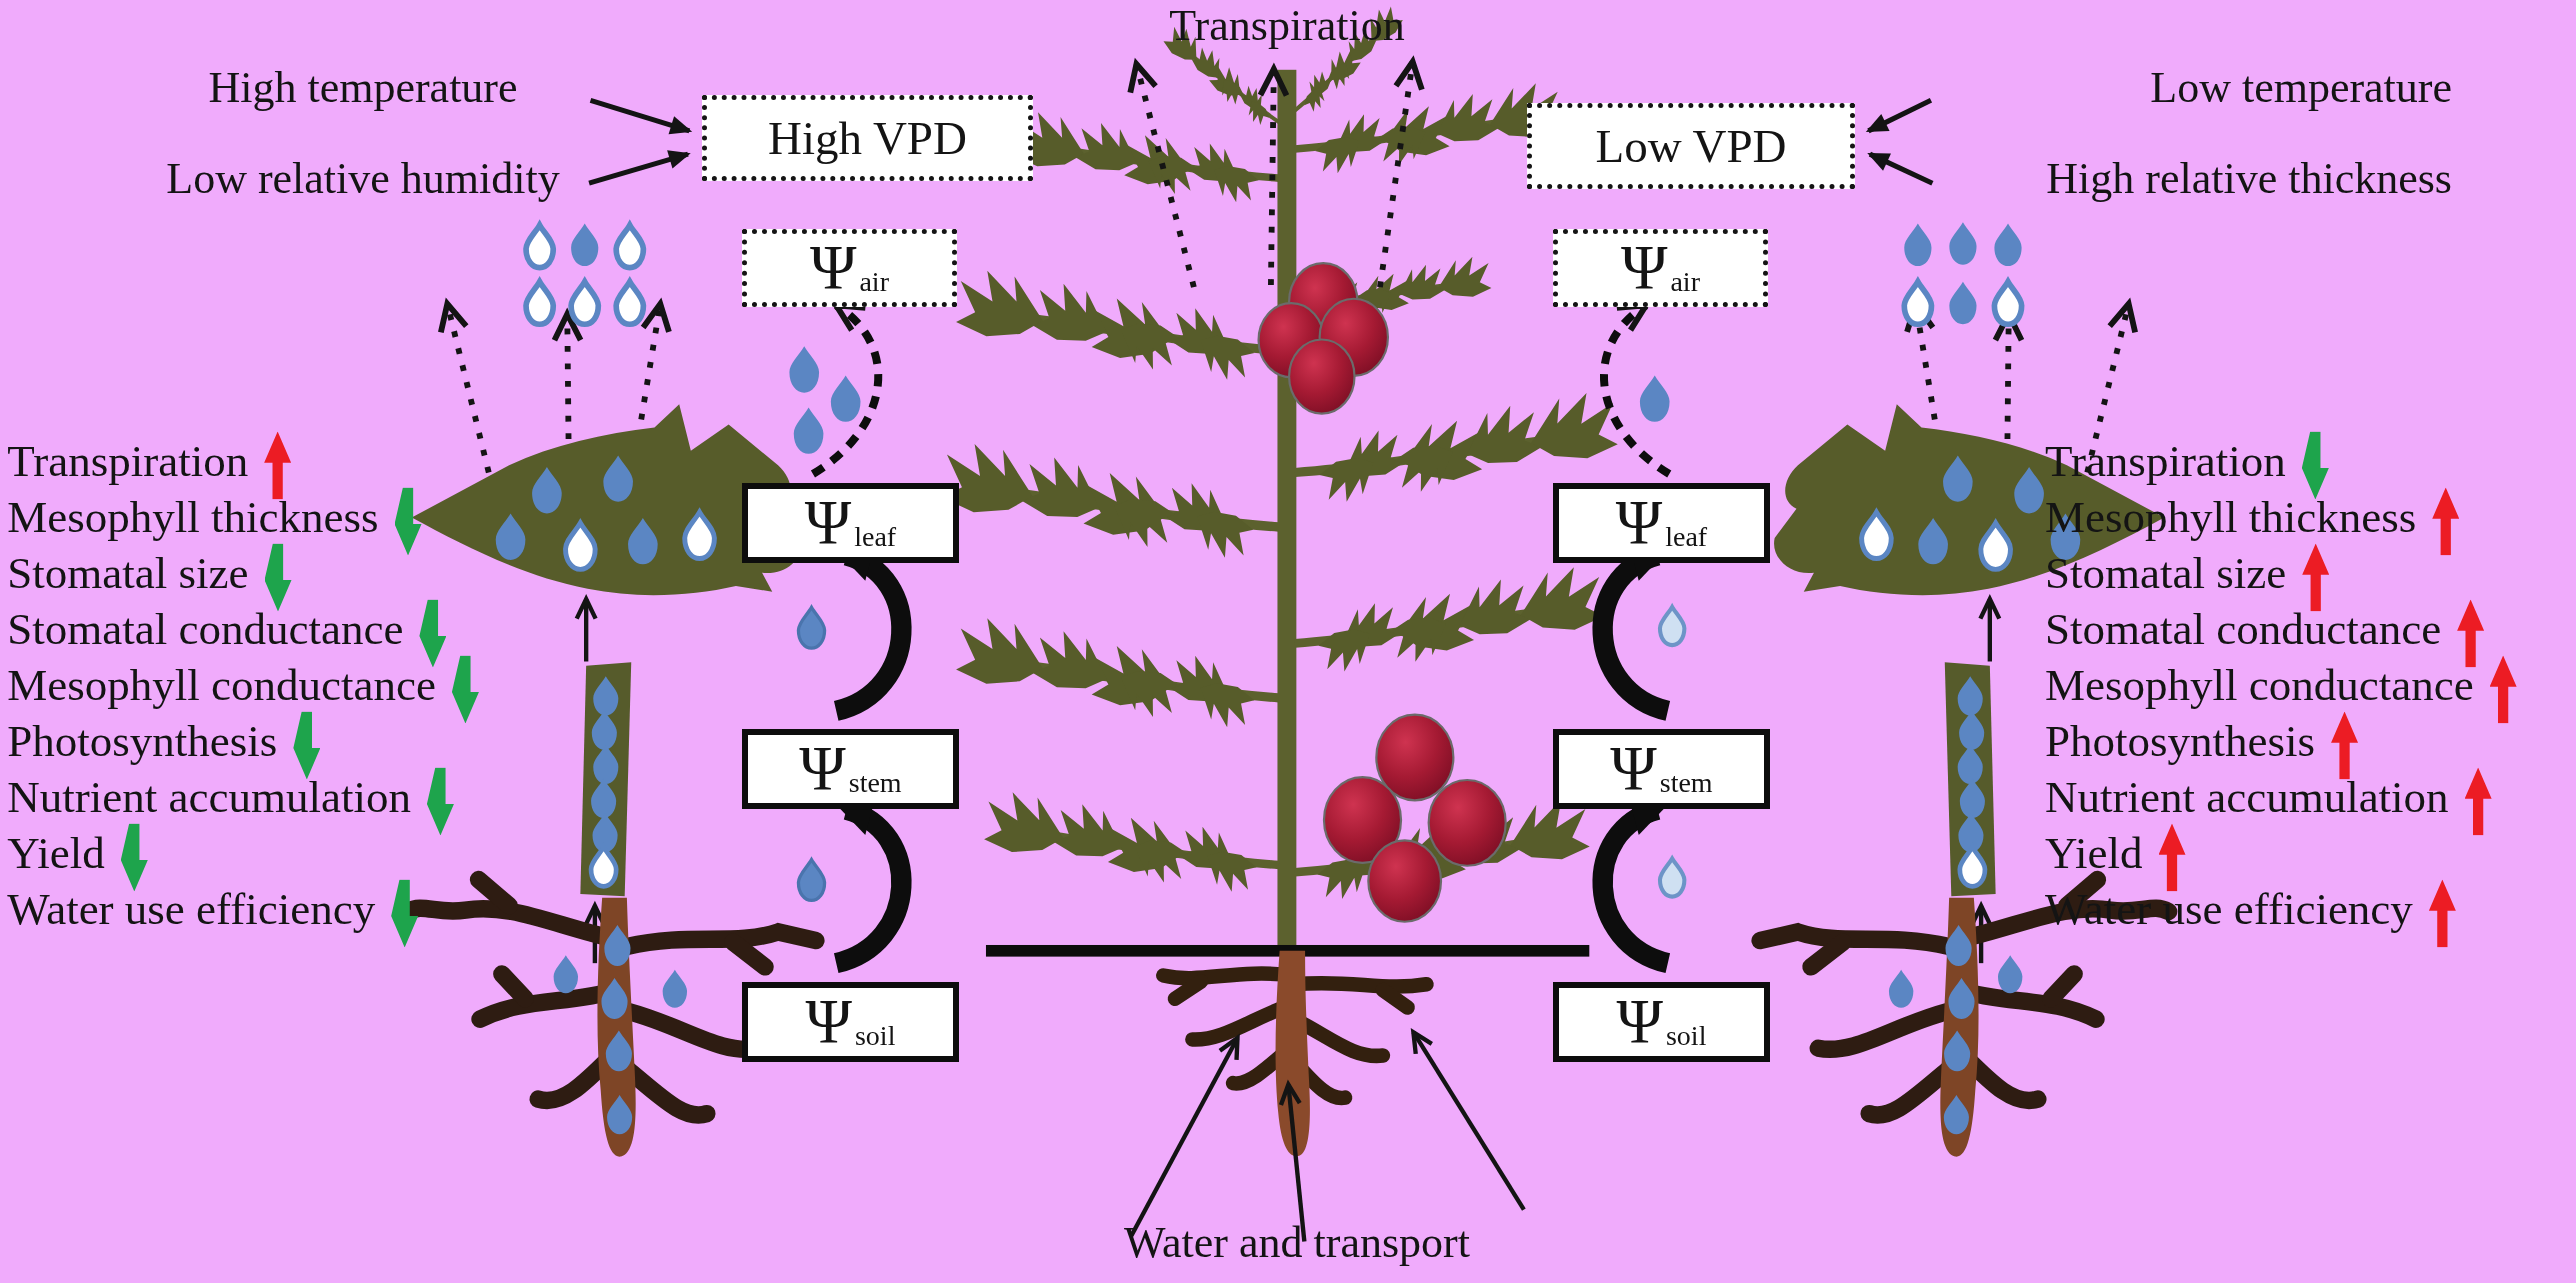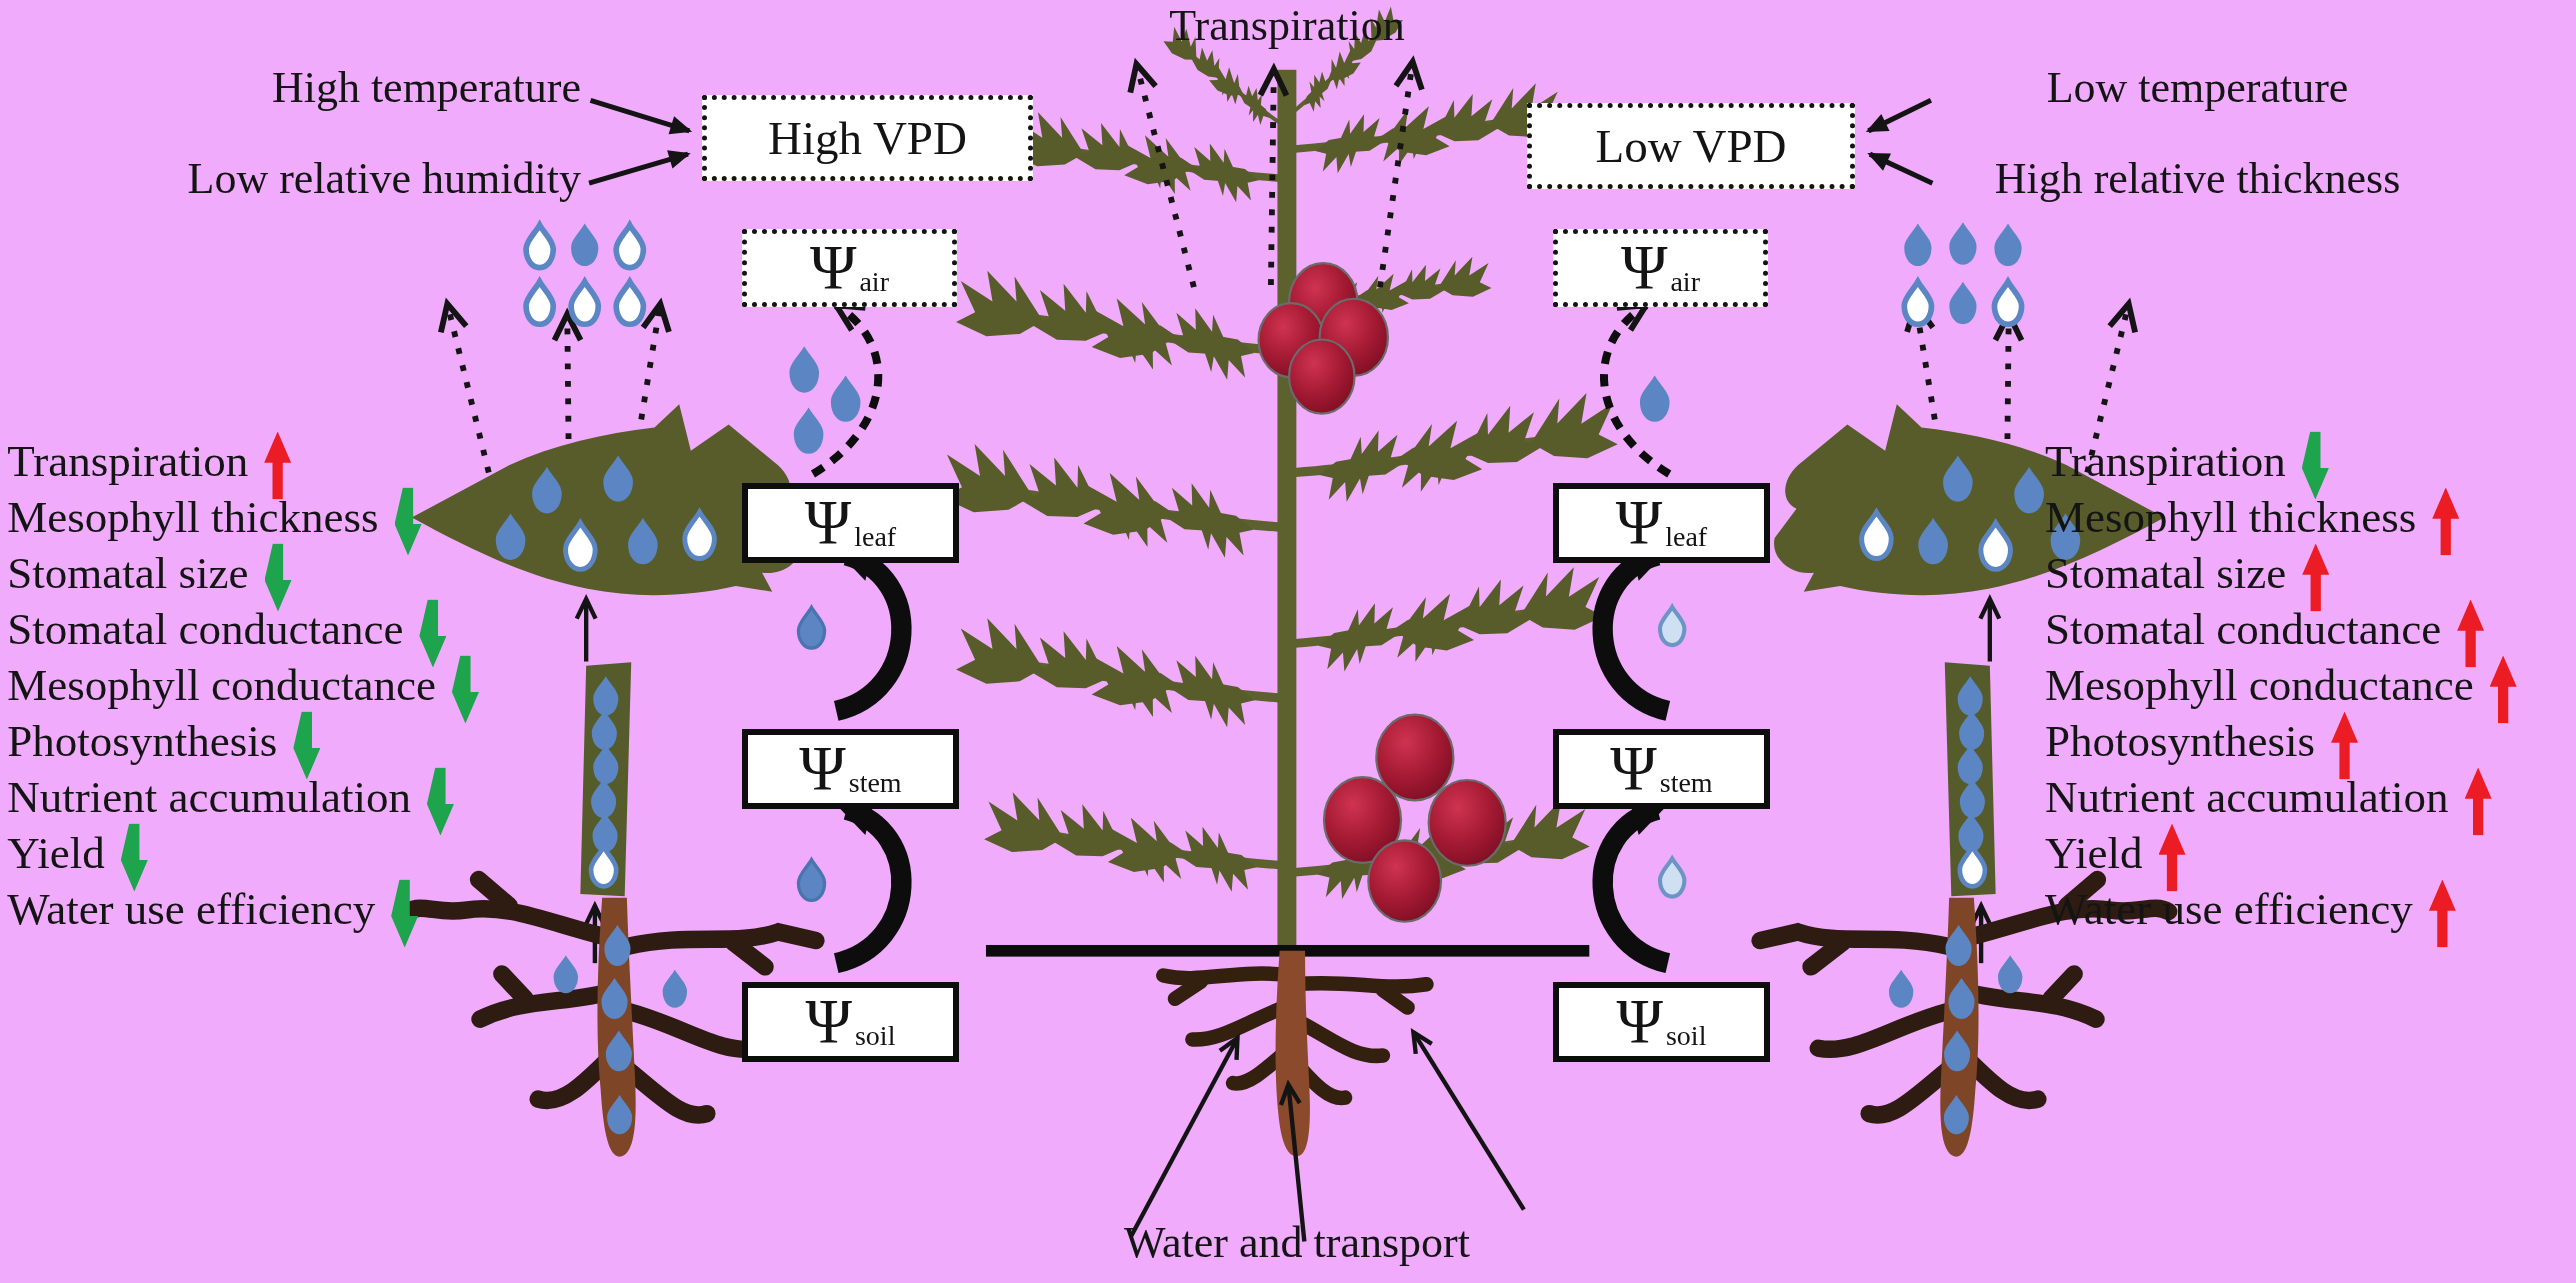--- a/index.html
+++ b/index.html
@@ -3,22 +3,22 @@
 <meta charset="utf-8">
 <style>
   html,body{margin:0;padding:0;background:#ffffff;}
   #canvas{
     position:relative;width:2576px;height:1283px;background:#f0abfc;overflow:hidden;
     font-family:"Liberation Serif","DejaVu Serif",serif;color:#141414;
   }
   #art{position:absolute;left:0;top:0;width:2576px;height:1283px;}
   .abs{position:absolute;}
   .lbl{font-size:44px;line-height:1.05;white-space:nowrap;}
-  .cond-left{text-align:right;}
-  .cond-right{text-align:center;}
+  .cond-left{text-align:center;}
+  .cond-right{text-align:right;}
   .vpd-box{
     border:5.1px dotted #141414;background:#ffffff;display:flex;align-items:center;justify-content:center;
     font-size:47px;white-space:nowrap;
   }
   .center-lbl{text-align:center;}
   
   .psi-box{
     position:absolute;width:205px;height:68px;background:#ffffff;border:6.5px solid #0d0d0d;
     display:flex;align-items:center;justify-content:center;
   }

